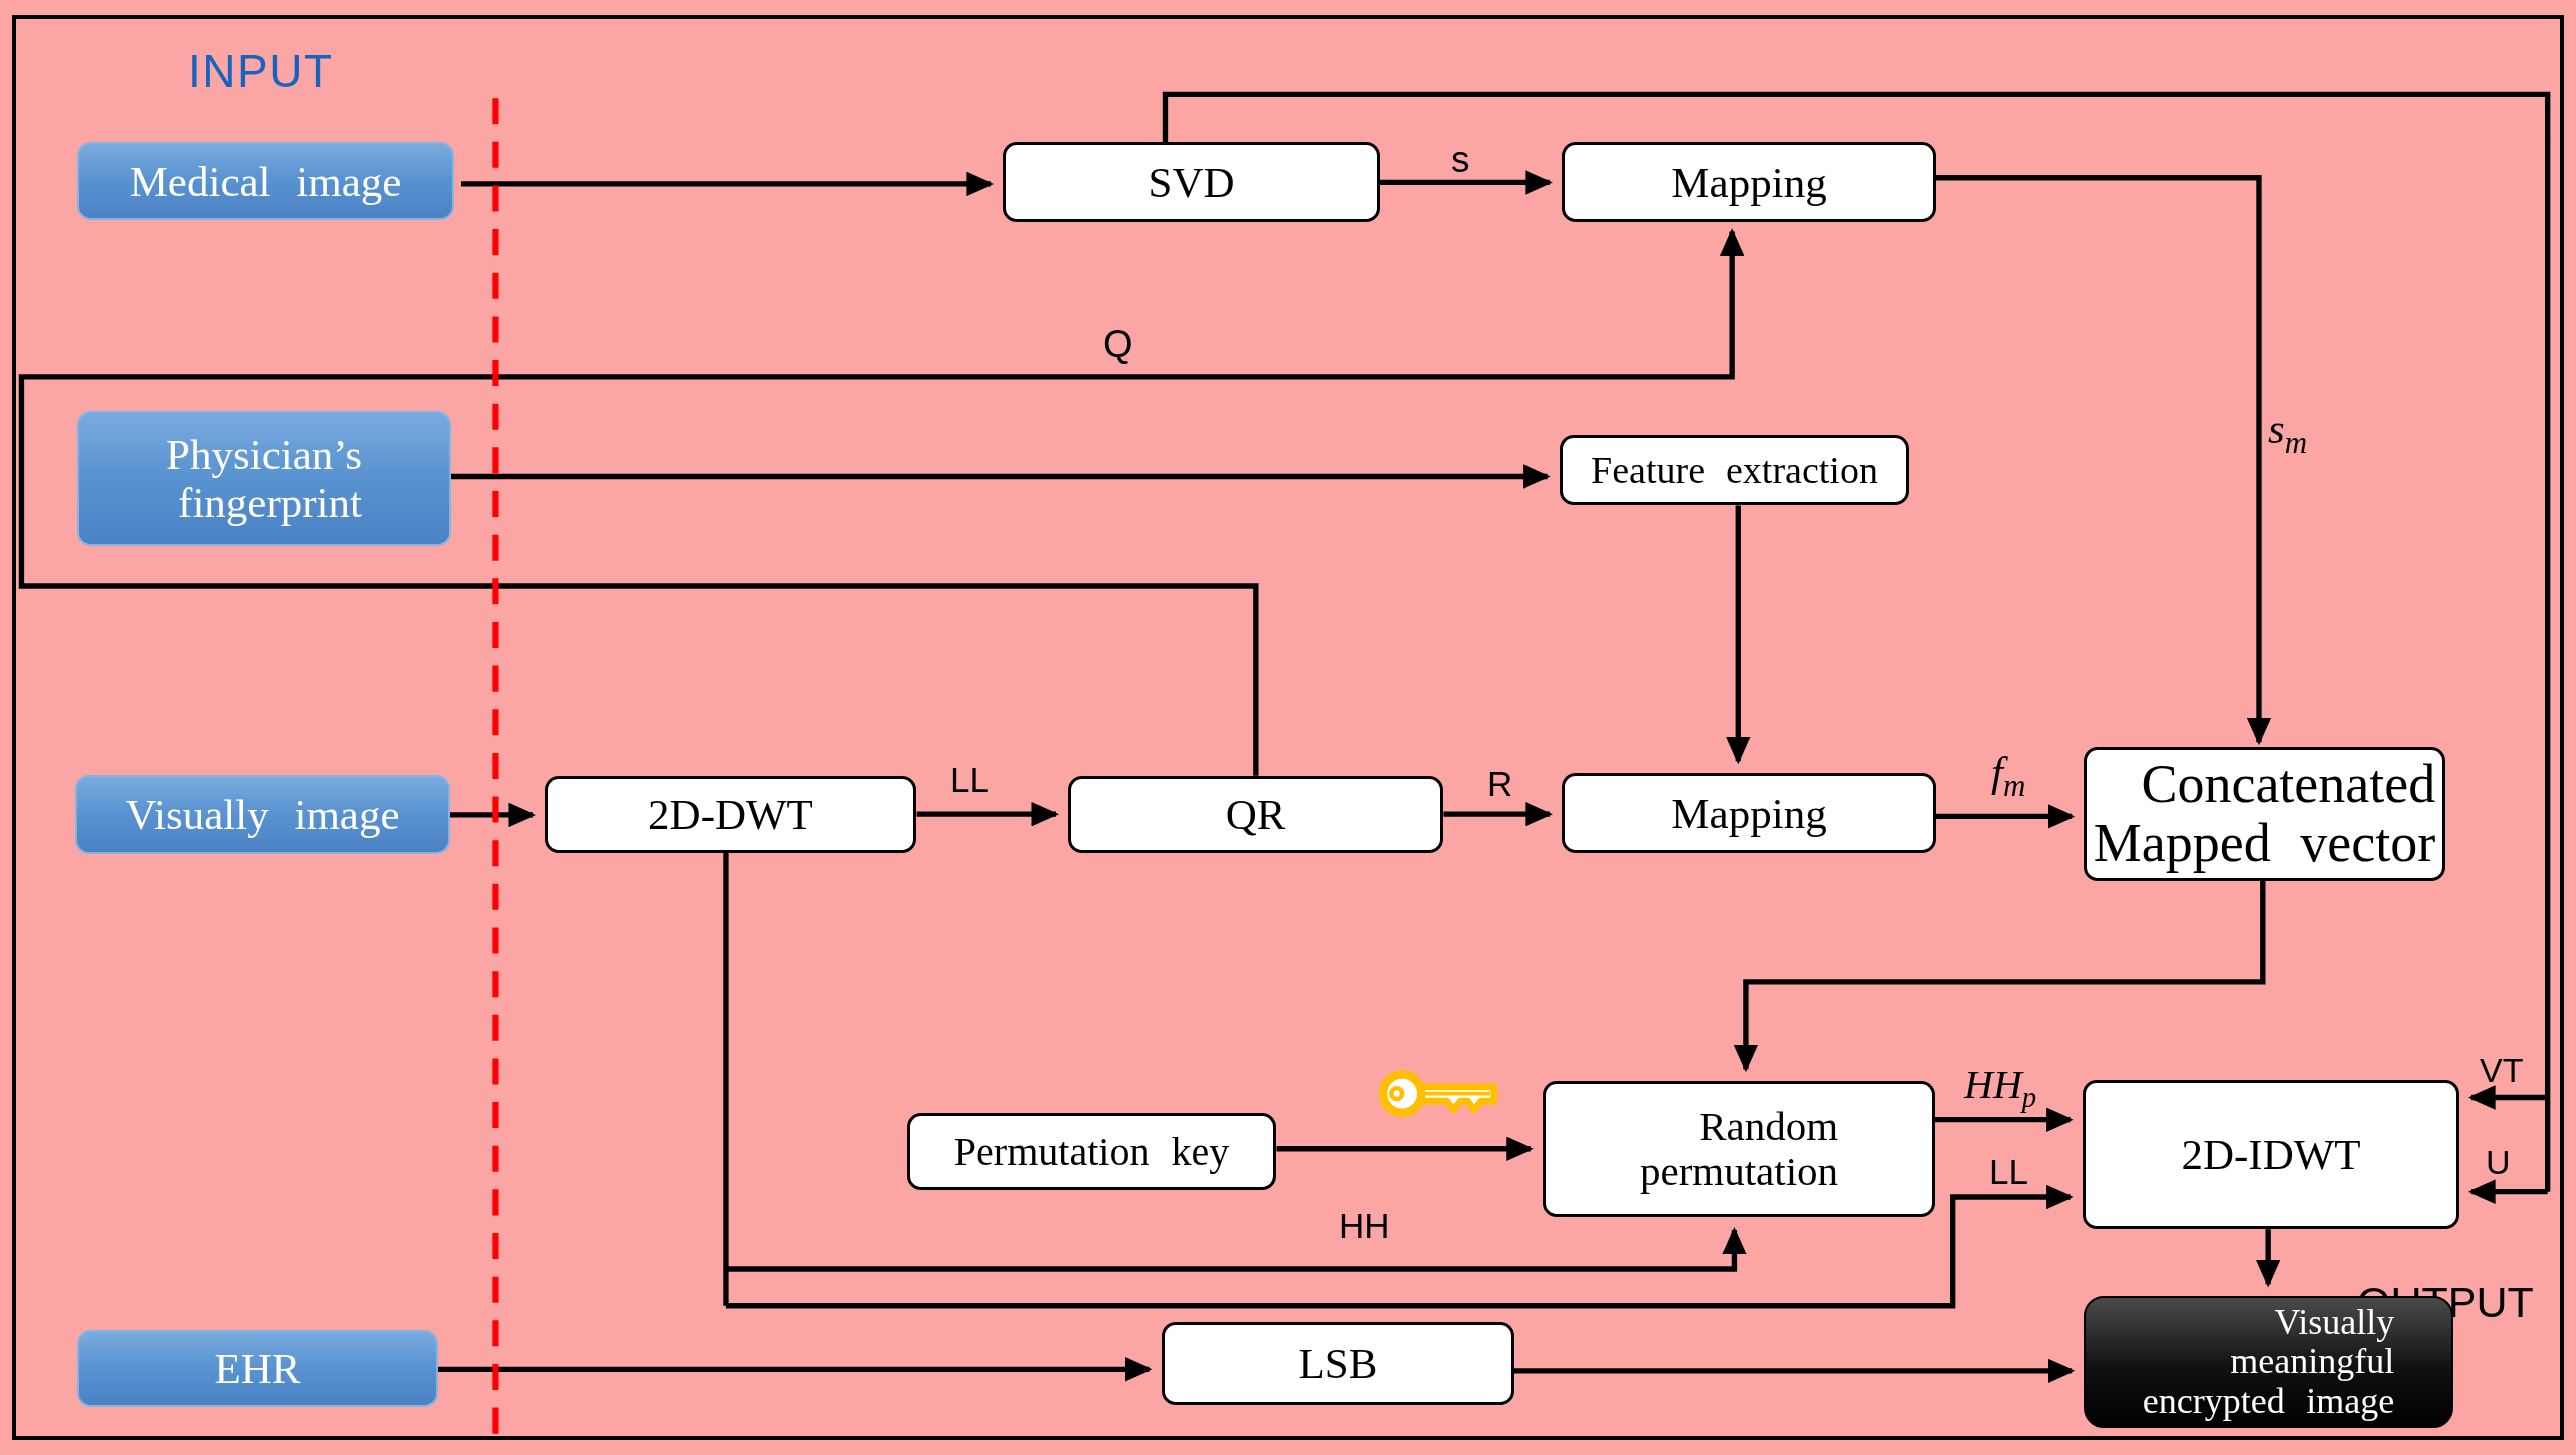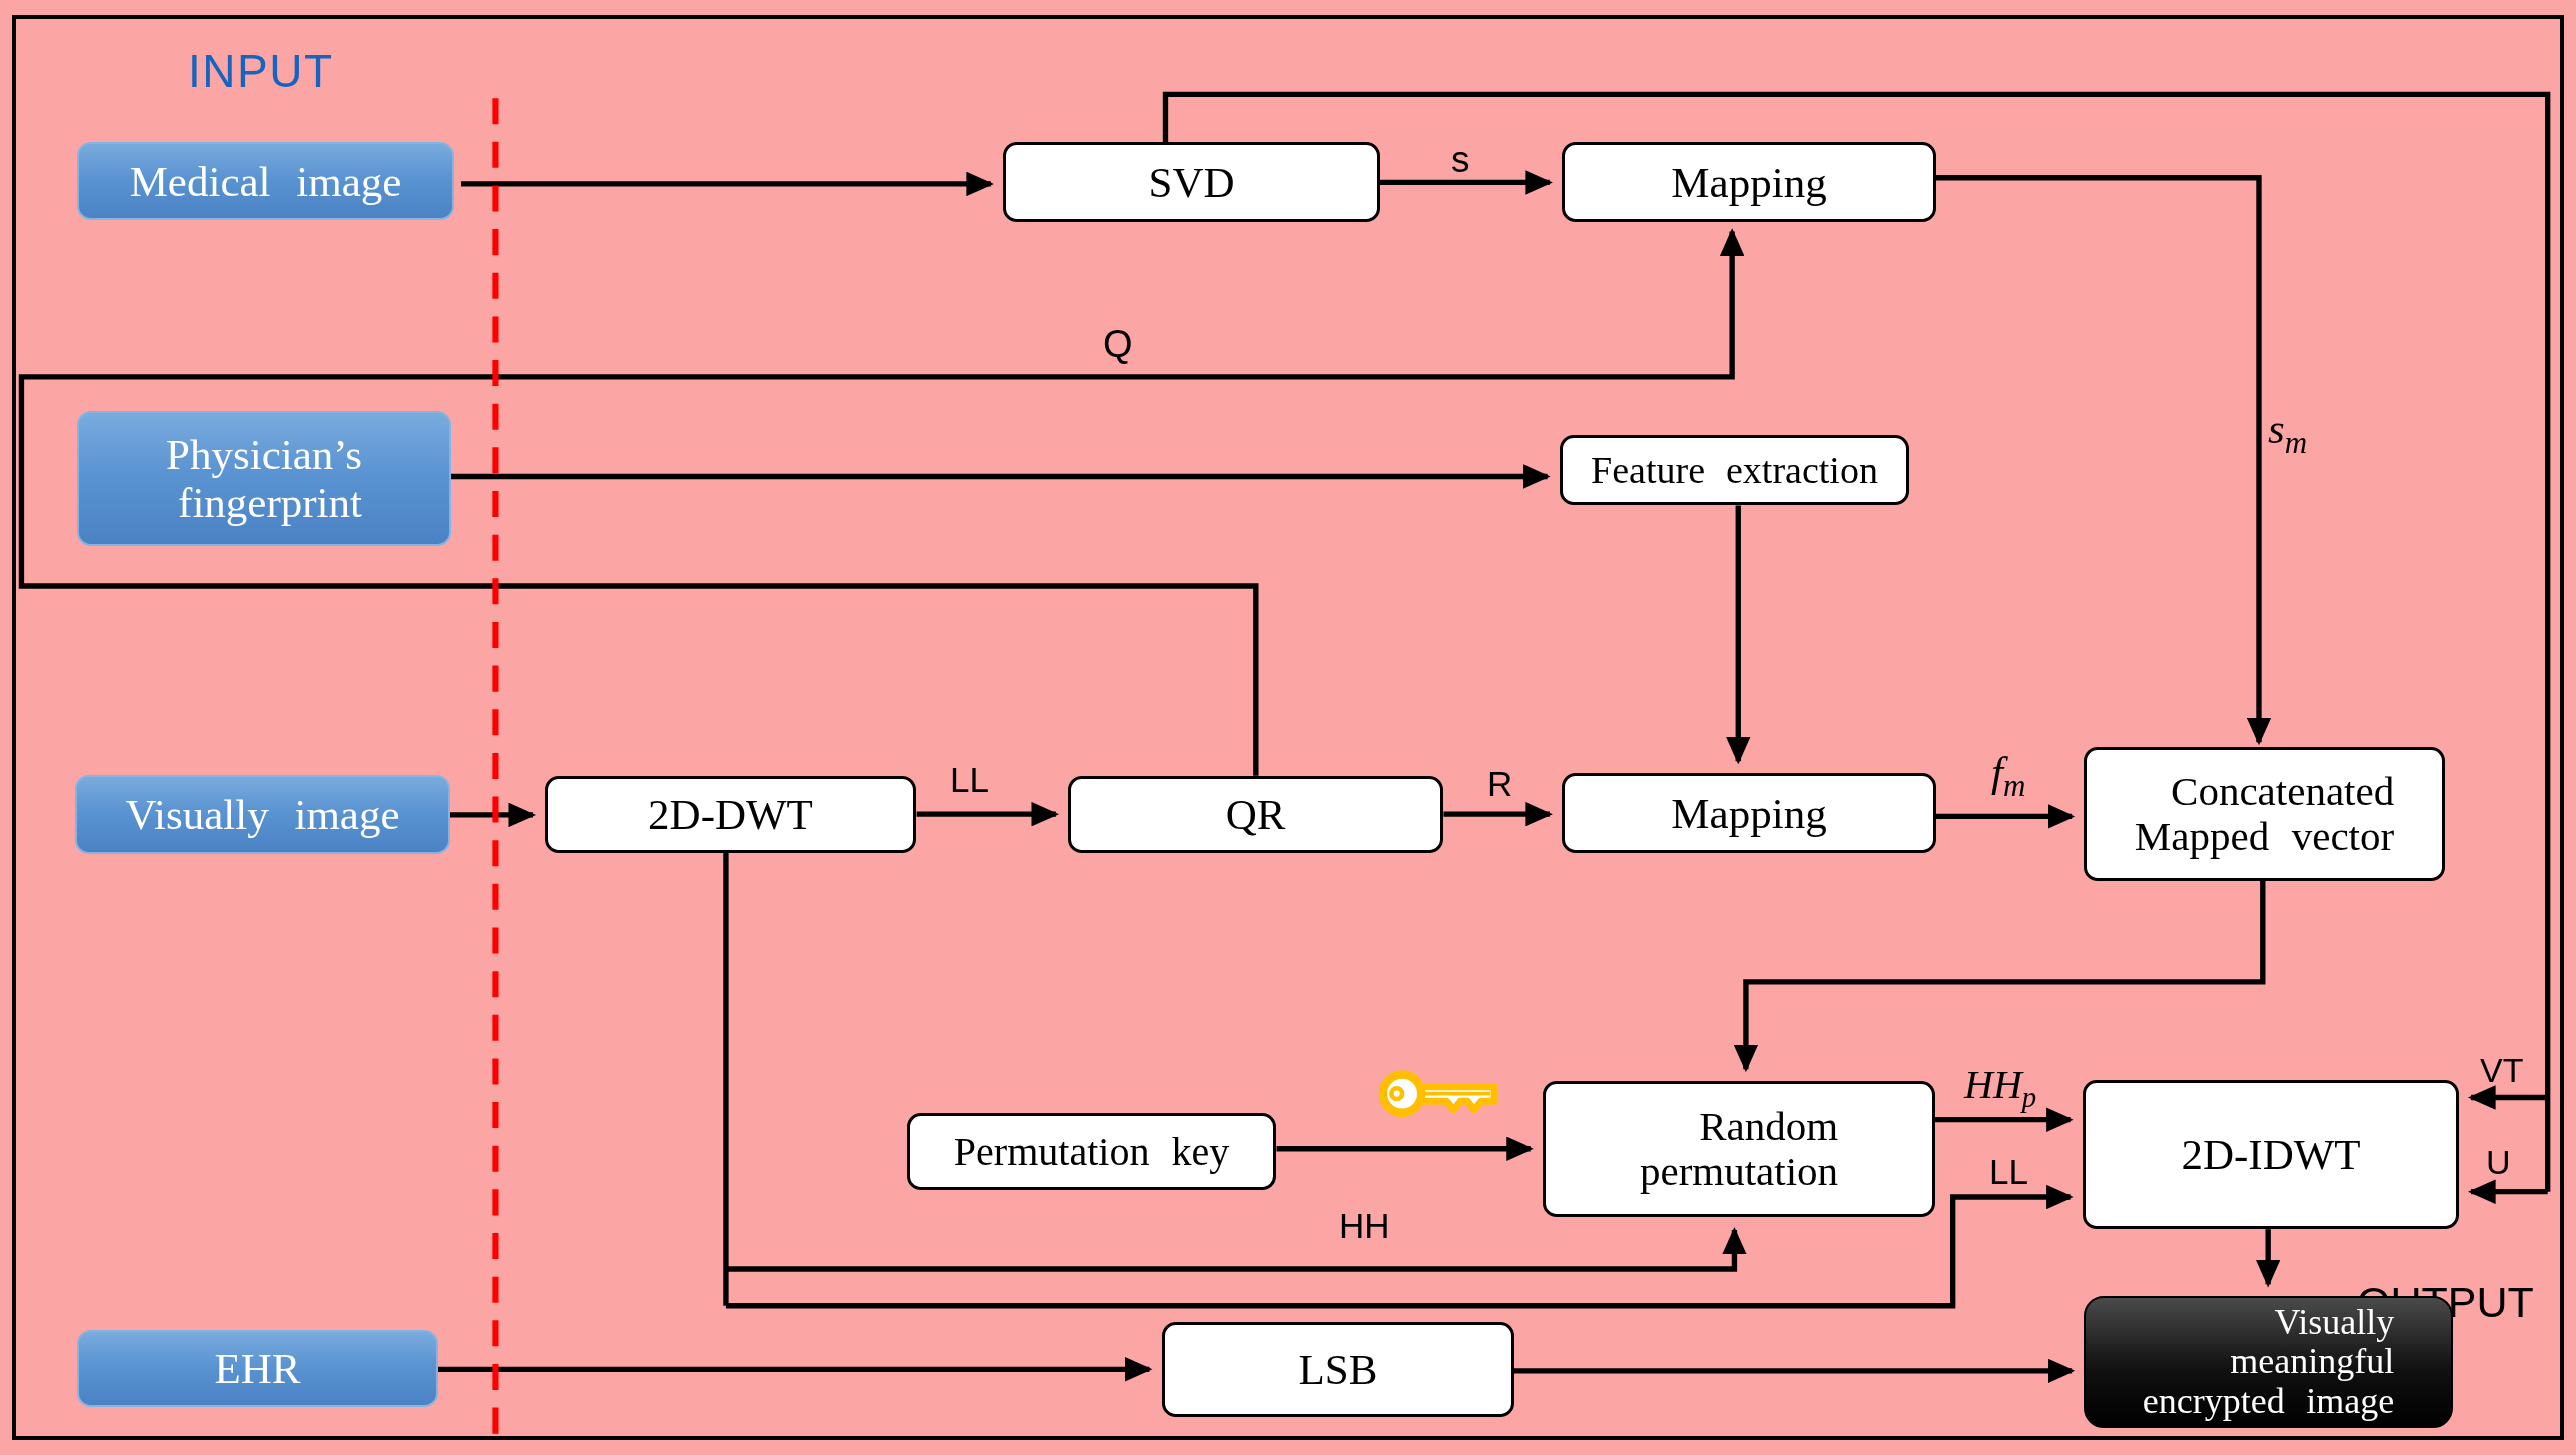--- a/index.html
+++ b/index.html
@@ -79,27 +79,27 @@
 fingerprint</div>
   <div class="box blue" style="left:75px;top:775px;width:375px;height:79px;">Visually image</div>
   <div class="box proc" style="left:1003px;top:142px;width:377px;height:80px;">SVD</div>
 
   <div class="box blue" style="left:77px;top:1330px;width:361px;height:77px;">EHR</div>
   <div class="box proc" style="left:1562px;top:142px;width:374px;height:80px;">Mapping</div>
   <div class="box proc" style="left:1560px;top:435px;width:349px;height:70px;font-size:38px;">Feature extraction</div>
   <div class="box proc" style="left:545px;top:776px;width:371px;height:77px;">2D-DWT</div>
   <div class="box proc" style="left:1068px;top:776px;width:375px;height:77px;">QR</div>
   <div class="box proc" style="left:1562px;top:773px;width:374px;height:80px;">Mapping</div>
-  <div class="box proc ml" style="left:2084px;top:747px;width:361px;height:134px;font-size:41px;">Concatenated
+  <div class="box proc ml" style="left:2084px;top:747px;width:361px;height:134px;font-size:54px;">Concatenated
 Mapped vector</div>
   <div class="box proc" style="left:907px;top:1113px;width:369px;height:77px;font-size:40px;">Permutation key</div>
   <div class="box proc ml" style="left:1543px;top:1081px;width:392px;height:136px;font-size:41px;">Random
 permutation</div>
   <div class="box proc" style="left:2083px;top:1080px;width:376px;height:149px;">2D-IDWT</div>
-  <div class="box proc" style="left:1162px;top:1322px;width:352px;height:95px;">LSB</div>
+  <div class="box proc" style="left:1162px;top:1322px;width:352px;height:83px;">LSB</div>
 
   <div class="box dark ml" style="left:2084px;top:1296px;width:369px;height:132px;border-radius:20px;">Visually
 meaningful
 encrypted image</div>
 
   <div class="lbl" style="left:1451px;top:139px;font-size:37px;">s</div>
   <div class="lbl" style="left:1103px;top:323px;font-size:38px;">Q</div>
   <div class="lbl" style="left:950px;top:760px;font-size:35px;">LL</div>
   <div class="lbl" style="left:1487px;top:764px;font-size:35px;">R</div>
   <div class="lbl" style="left:1339px;top:1206px;font-size:35px;">HH</div>

